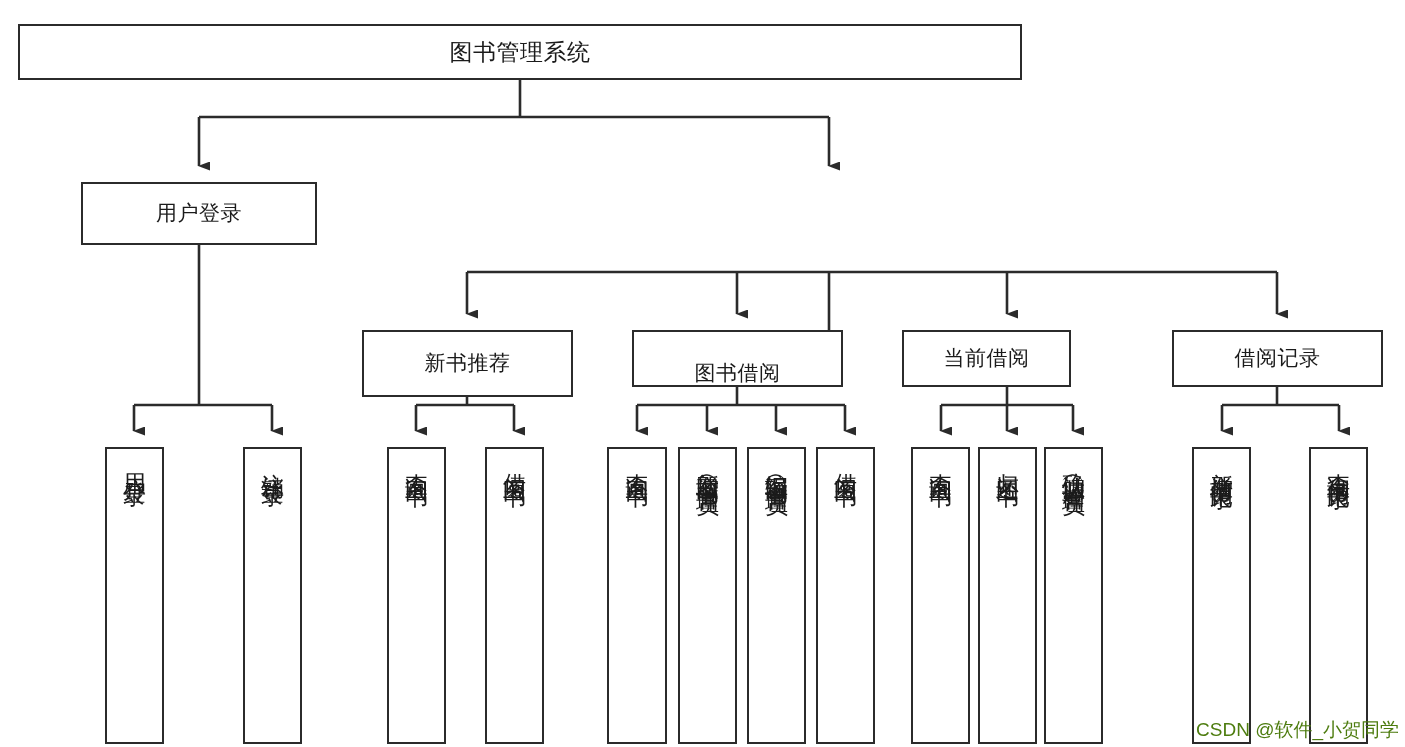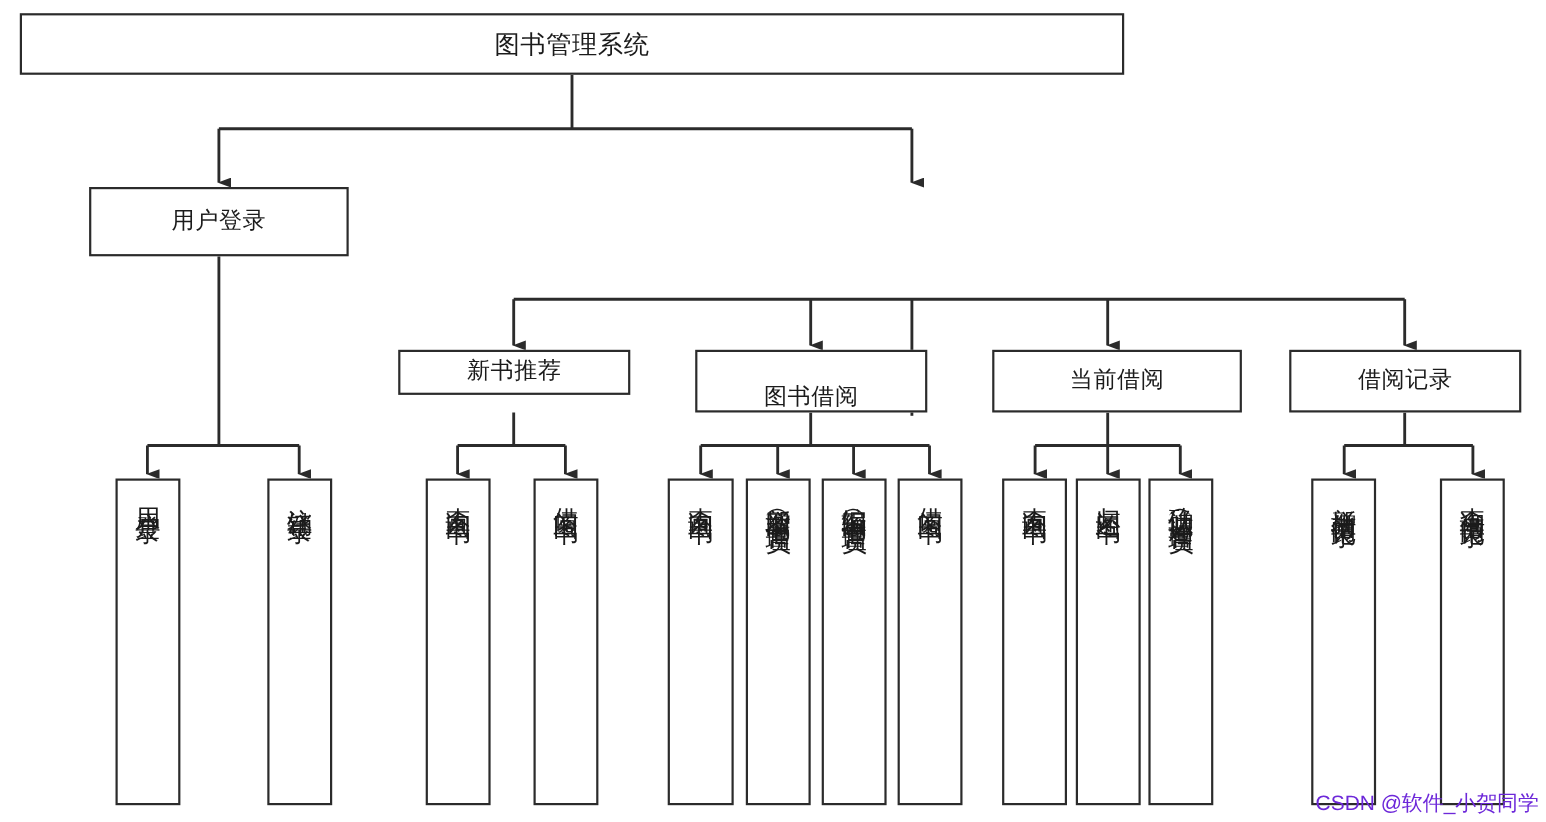--- a/index.html
+++ b/index.html
@@ -15,20 +15,21 @@
 
   .node{
     position:absolute;
     box-sizing:border-box;
     background:#ffffff;
     border:2px solid #2b2b2b;
     display:flex;
     align-items:center;
     justify-content:center;
     color:#1b1b1b;
+    margin-top:12px;
   }
   .node .lbl{
     display:block;
     white-space:nowrap;
     line-height:1.15;
     letter-spacing:0.5px;
   }
   
   .h-node .lbl{font-size:21px;}
   .root .lbl{font-size:23px;}
@@ -41,21 +42,21 @@
     font-size:23px;
     letter-spacing:4px;
     line-height:1;
   }
   .v-node.tall .lbl{letter-spacing:3px;}
 
   #watermark{
     position:absolute;
     right:6px;bottom:4px;
     font-size:19px;
-    color:#6d28d9;
+    color:#4d7c0f;
     white-space:nowrap;
     user-select:none;
     margin-top:12px;
   }
 </style>
 </head>
 <body>
 
 <div id="diagram">
 
@@ -114,27 +115,27 @@
   </svg>
 
   <div class="node h-node root" style="left:18px;top:12px;width:1004px;height:56px;">
     <span class="lbl">图书管理系统</span>
   </div>
 
   <div class="node h-node" style="left:81px;top:170px;width:236px;height:63px;">
     <span class="lbl">用户登录</span>
   </div>
 
-  <div class="node h-node" style="left:362px;top:318px;width:211px;height:41px;">
+  <div class="node h-node" style="left:362px;top:318px;width:211px;height:67px;">
     <span class="lbl">新书推荐</span>
   </div>
   <div class="node h-node" style="left:632px;top:318px;width:211px;height:57px;align-items:flex-end;">
     <span class="lbl">图书借阅</span>
   </div>
-  <div class="node h-node" style="left:902px;top:318px;width:227px;height:57px;">
+  <div class="node h-node" style="left:902px;top:318px;width:169px;height:57px;">
     <span class="lbl">当前借阅</span>
   </div>
   <div class="node h-node" style="left:1172px;top:318px;width:211px;height:57px;justify-content:center;">
     <span class="lbl">借阅记录</span>
   </div>
 
   <div class="node v-node" style="left:105px;top:435px;width:59px;height:297px;">
     <span class="lbl">用户登录</span>
   </div>
   <div class="node v-node" style="left:243px;top:435px;width:59px;height:297px;">

